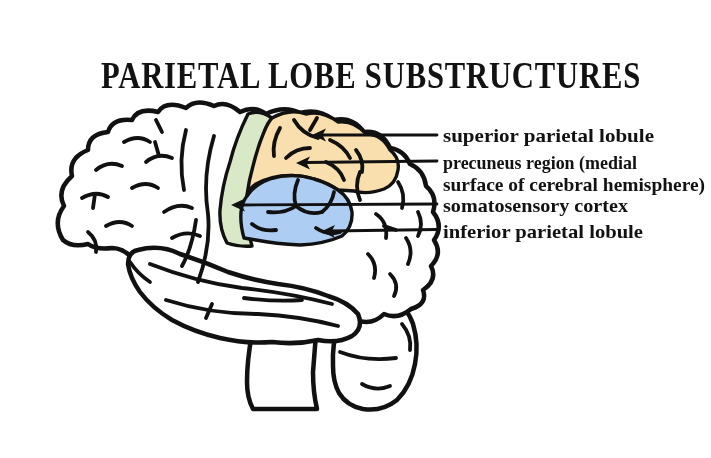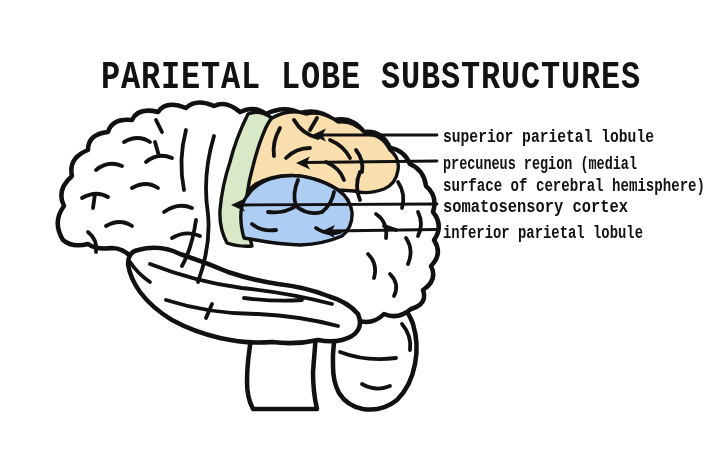--- a/index.html
+++ b/index.html
@@ -1,17 +1,17 @@
 <!DOCTYPE html>
 <html><head>
 <meta charset="utf-8">
 <style>
   html,body{margin:0;padding:0;background:#fff;}
   #stage{position:relative;width:711px;height:458px;background:#fff;overflow:hidden;
-         font-family:Liberation Mono, monospace;}
+         font-family:Liberation Serif, serif;}
   svg{position:absolute;left:0;top:0;}
   .ink{stroke:#111;fill:none;stroke-linecap:round;stroke-linejoin:round;}
   .shape{fill:#fff;stroke:#111;stroke-width:4.5;stroke-linejoin:round;}
   .region{stroke:#111;stroke-width:3.4;stroke-linejoin:round;}
   .sulci{stroke-width:3.8;}
   .leader{stroke-width:2.8;}
   .lbl{font-size:19px;font-weight:700;fill:#121212;}
   .ttl{font-size:38px;font-weight:700;fill:#121212;letter-spacing:1px;}
 </style>
 </head>

